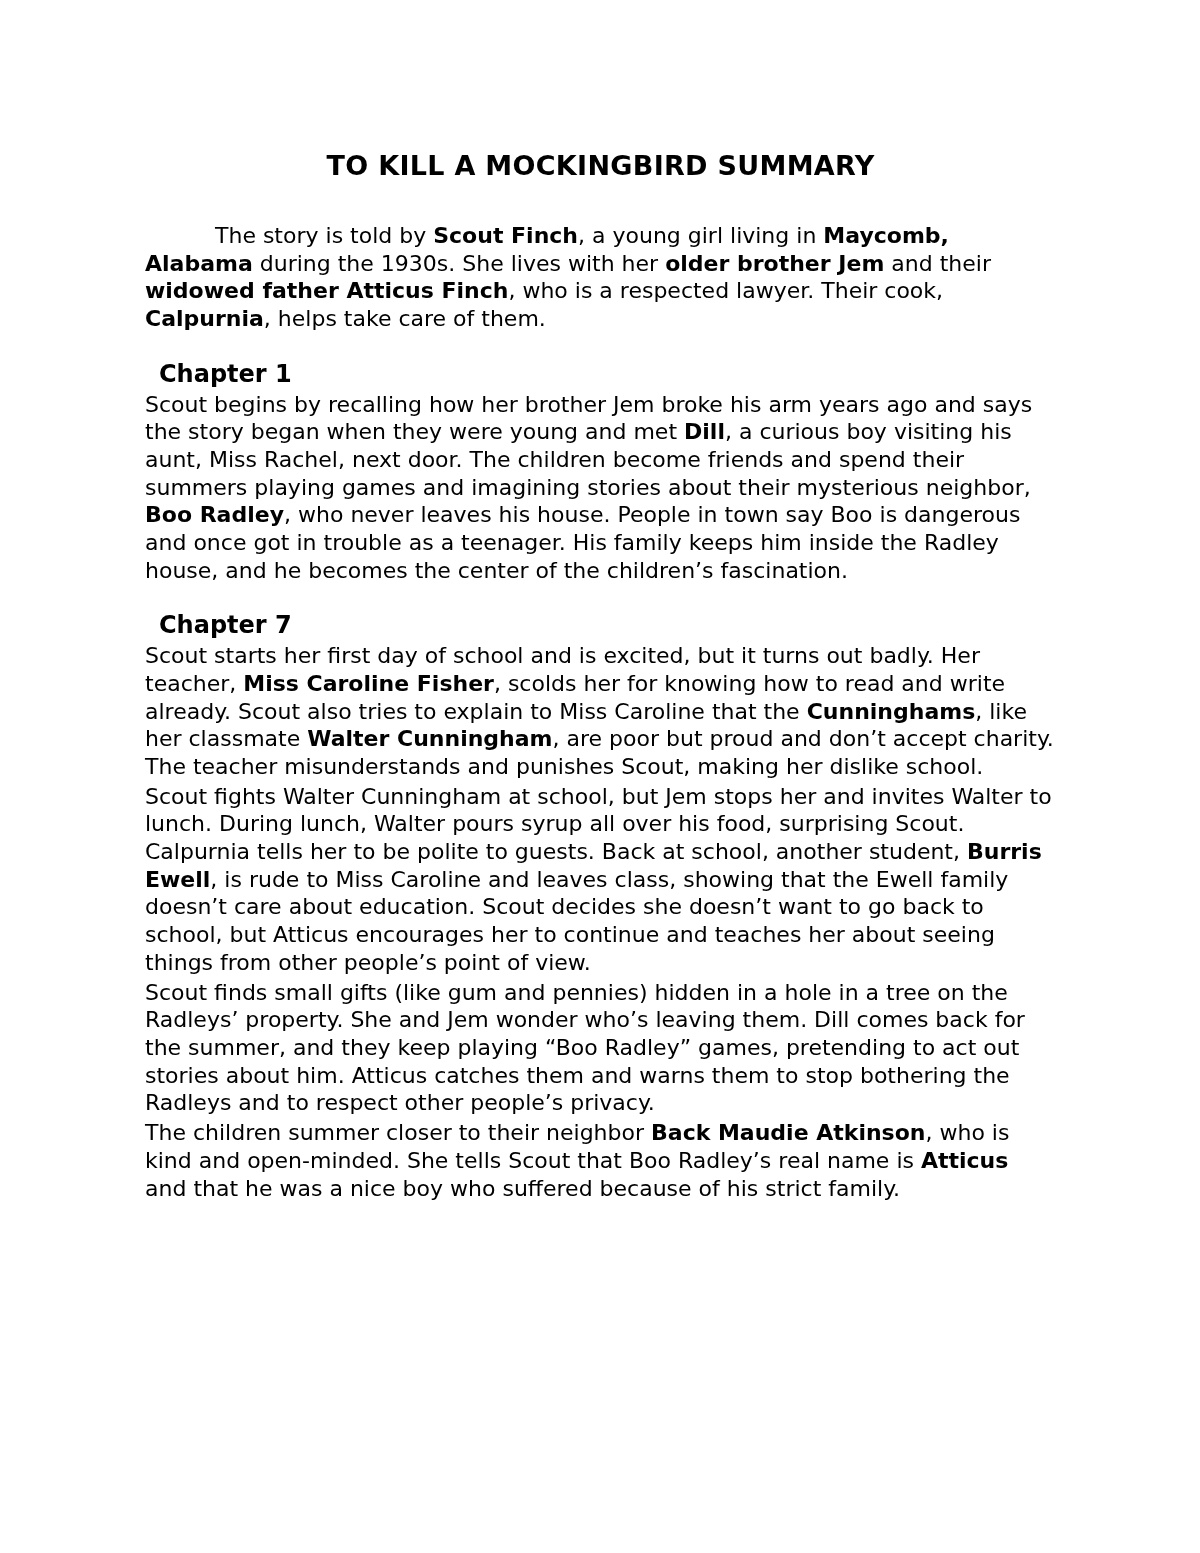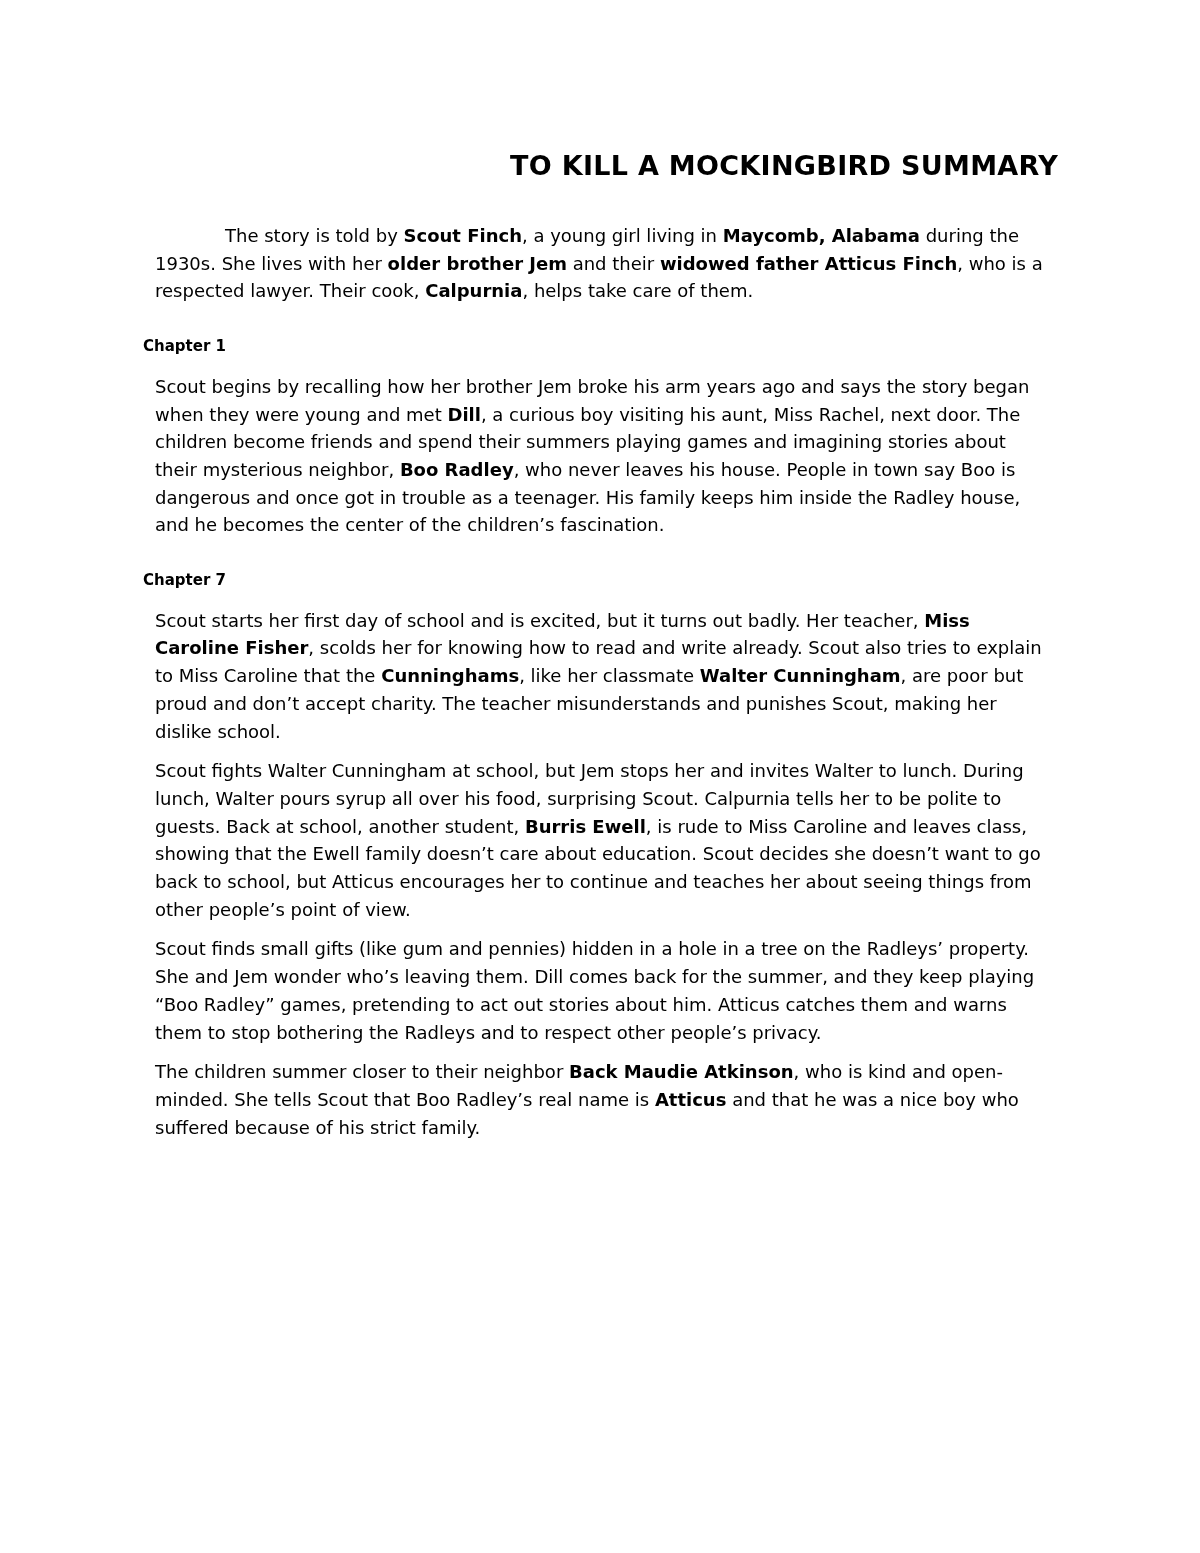--- a/index.html
+++ b/index.html
@@ -16,38 +16,38 @@
   .page {
     box-sizing: border-box;
     width: 1200px;
     min-height: 1553px;
     padding: 150px 142px 80px 143px;
     background: #ffffff;
   }
   .doc-title {
     font-size: 27px;
     font-weight: bold;
-    text-align: right;
+    text-align: center;
     margin: 0 0 40px 0;
     line-height: 32px;
     letter-spacing: 0.3px;
   }
   .body-text {
-    font-size: 18px;
+    font-size: 22px;
     line-height: 27.7px;
-    margin: 12px;
+    margin: 2px;
   }
   .intro {
     text-indent: 70px;
   }
   .chapter-heading {
-    font-size: 15px;
+    font-size: 24px;
     line-height: 27.7px;
     font-weight: bold;
-    margin: 28px 0 0 0;
+    margin: 28px 0 0 16px;
   }
   b { font-weight: bold; }
 </style>
 </head>
 <body>
 
 <div class="page">
 
   <h1 class="doc-title">TO KILL A MOCKINGBIRD SUMMARY</h1>
 

